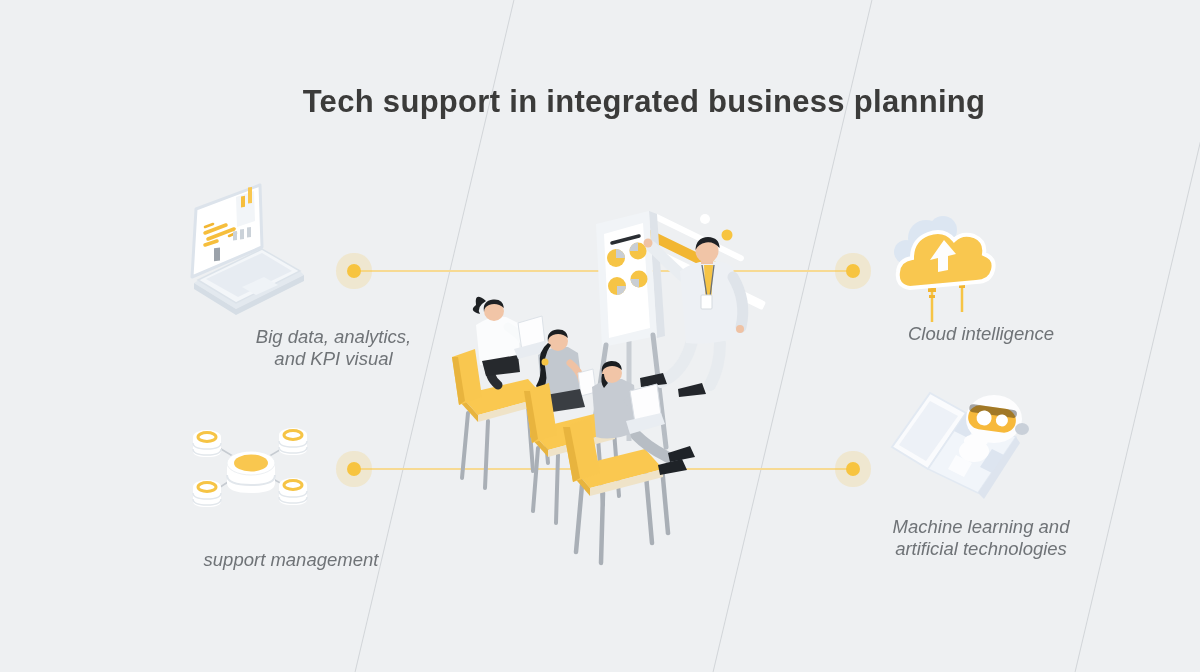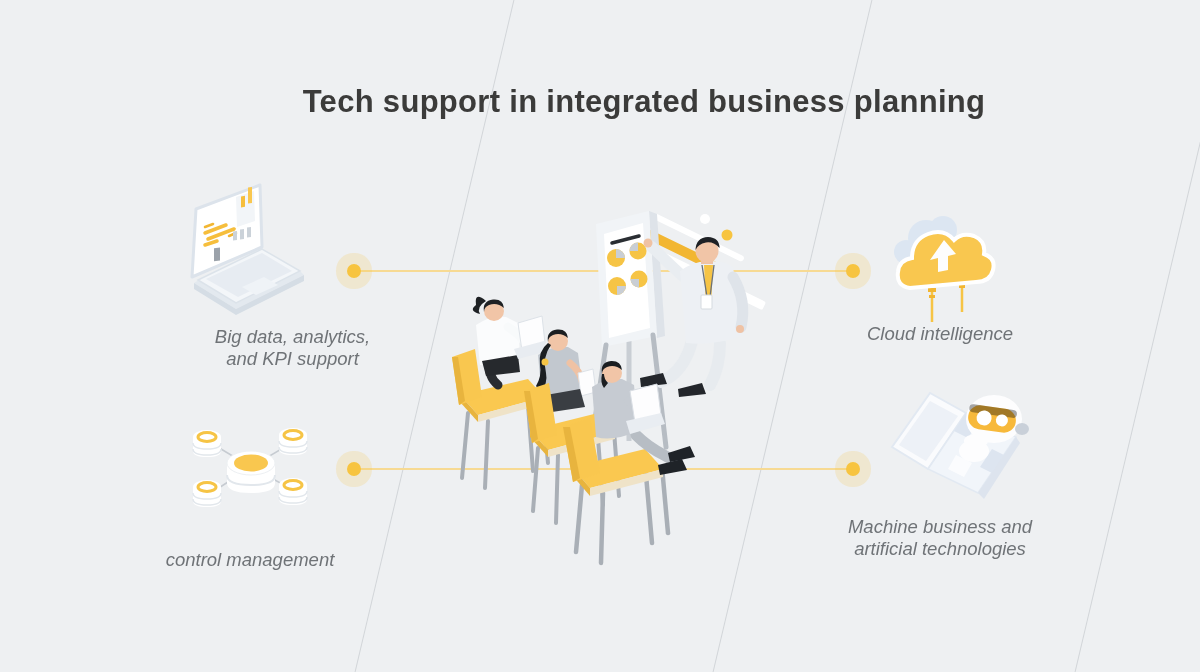--- a/index.html
+++ b/index.html
@@ -16,21 +16,21 @@
     font-size:31px;font-weight:800;color:#3B3B3A;letter-spacing:.3px;margin:0;padding-left:44px;
   }
   .connector{position:absolute;height:2px;background:#F7DA93;}
   .dot{
     position:absolute;width:14px;height:14px;border-radius:50%;background:#F7C440;
     box-shadow:0 0 0 11px rgba(246,199,87,.22);
   }
   .feature-icon{position:absolute;}
   .feature-label{
     position:absolute;text-align:center;font-style:italic;
-    font-size:18.5px;line-height:22px;color:#6F7377;
+    font-size:18.5px;line-height:22px;color:#6F7377;margin-left:41px;
   }
   .illustration{position:absolute;left:430px;top:195px;}
 </style>
 </head>
 <body>
 
 <div class="canvas">
 
   <div class="diag" style="left:434px;"></div>
   <div class="diag" style="left:792px;"></div>
@@ -72,21 +72,21 @@
 
     <g fill="#CBD2D9">
       <rect x="53" y="56" width="4" height="9" transform="skewY(-8)"></rect>
       <rect x="60" y="55" width="4" height="10" transform="skewY(-8)"></rect>
       <rect x="67" y="54" width="4" height="10" transform="skewY(-8)"></rect>
     </g>
     <rect x="34" y="70" width="6" height="13" fill="#9BA2AA" transform="skewY(-8)"></rect>
   </svg>
   <div class="feature-label" style="left:175px;top:326px;width:235px;">
     <span>Big data, analytics,</span><br>
-    <span>and KPI support</span>
+    <span>and KPI visual</span>
   </div>
 
   <svg class="feature-icon" style="left:888px;top:200px;" width="118" height="130" viewBox="0 0 118 130">
 
     <g fill="#DCE6F2">
       <circle cx="38" cy="38" r="18"></circle>
       <circle cx="18" cy="52" r="12"></circle>
       <circle cx="55" cy="30" r="14"></circle>
       <rect x="14" y="44" width="50" height="18" rx="9"></rect>
     </g>
@@ -150,21 +150,21 @@
       <g transform="translate(94,52)">
         <path d="M0 8 L0 22 Q0 28 14 28 Q28 28 28 22 L28 8 Z" fill="#FFFFFF"></path>
         <path d="M0 14 Q0 20 14 20 Q28 20 28 14 M0 20 Q0 26 14 26 Q28 26 28 20" fill="none" stroke="#E2E7EC" stroke-width="1.5"></path>
         <ellipse cx="14" cy="8" rx="14" ry="7" fill="#FFFFFF"></ellipse>
         <ellipse cx="14" cy="8" rx="9" ry="4.5" fill="none" stroke="#F6C445" stroke-width="3"></ellipse>
       </g>
     </g>
   </svg>
   <div class="feature-label" style="left:130px;top:527px;width:240px;">
     <br>
-    <span>control management</span>
+    <span>support management</span>
   </div>
 
   <svg class="feature-icon" style="left:872px;top:385px;" width="166" height="122" viewBox="0 0 166 122">
 
     <polygon points="20,62 58,8 94,28 56,84" fill="#FAFBFD" stroke="#E2E9F2" stroke-width="2"></polygon>
     <polygon points="27,60 58,16 86,31 54,76" fill="#EDF1F7"></polygon>
 
     <polygon points="56,84 94,28 144,52 106,108" fill="#F1F5FA" stroke="#E2E9F2" stroke-width="1.5"></polygon>
     <polygon points="94,28 108,35 96,53 82,46" fill="#DDE5F0"></polygon>
     <polygon points="120,64 134,71 122,89 108,82" fill="#DDE5F0"></polygon>
@@ -179,21 +179,21 @@
       <g transform="rotate(8 120 34)">
         <rect x="96" y="22" width="48" height="24" rx="12" fill="#F7B93B"></rect>
         <rect x="96" y="22" width="48" height="8" rx="4" fill="#F2A7325" opacity="0.35"></rect>
         <circle cx="112" cy="34" r="7.5" fill="#FFFFFF"></circle>
         <circle cx="130" cy="34" r="6" fill="#FFFFFF"></circle>
       </g>
       <ellipse cx="104" cy="56" rx="12" ry="7" fill="#FDFDFE"></ellipse>
     </g>
   </svg>
   <div class="feature-label" style="left:820px;top:516px;width:240px;">
-    <span>Machine business and</span><br>
+    <span>Machine learning and</span><br>
     <span>artificial technologies</span>
   </div>
 
   <svg class="illustration" width="380" height="375" viewBox="0 0 380 375">
 
     <g>
       <rect x="225" y="18" width="100" height="6" rx="3" fill="#FFFFFF" transform="rotate(26 225 18)"></rect>
       <rect x="219" y="34" width="76" height="10" rx="2" fill="#F2B632" transform="rotate(26 219 34)"></rect>
       <rect x="221" y="51" width="128" height="9" rx="2" fill="#FFFFFF" transform="rotate(26 221 51)"></rect>
       <rect x="254" y="82" width="64" height="6" rx="3" fill="#FFFFFF" transform="rotate(26 254 82)"></rect>

